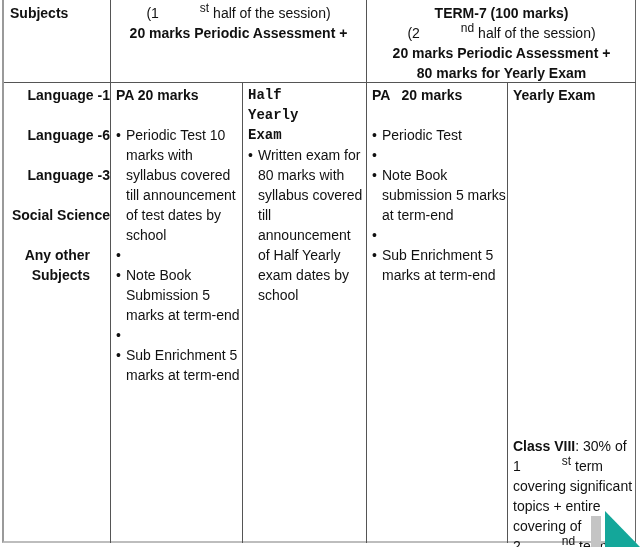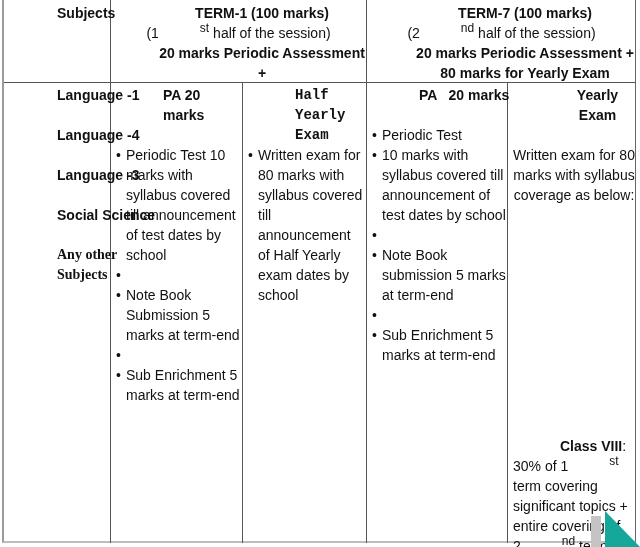--- a/index.html
+++ b/index.html
@@ -3,64 +3,63 @@
 <meta charset="utf-8">
 <style>
   html, body { margin: 0; padding: 0; background: #ffffff; }
   body { width: 640px; height: 547px; position: relative; overflow: hidden;
          font-family: "Liberation Sans", sans-serif; color: #111; }
   .tbl { position: absolute; left: 2px; top: 0; width: 634px; height: 543px;
          border-left: 2px solid #9a9a9a; border-right: 1px solid #666; border-bottom: 2px solid #bdbdbd; box-sizing: border-box; }
   .cell { position: absolute; box-sizing: border-box; font-size: 14px; line-height: 20px; }
   .vline { position: absolute; width: 1px; background: #555; }
   .hline { position: absolute; height: 1px; background: #555; }
-  .b { font-weight: bold; margin-left: 47px; }
+  .b { font-weight: bold; }
   .center { text-align: center; }
   sup { font-size: 12px; line-height: 0; vertical-align: 6px; margin-left: 41px; }
   ul { list-style: none; margin: 0; padding: 0; }
   li { position: relative; padding-left: 10px; }
   li::before { content: "\2022"; position: absolute; left: 0; top: 0; }
   .gap { height: 20px; }
-  .subj div { margin-bottom: 20px; }
+  .subj div { margin-bottom: 20px; text-align: right; }
   .logo-bar { position: absolute; left: 591px; top: 516px; width: 10px; height: 31px; background: #c4c4c4; }
   .logo-tri { position: absolute; left: 605px; top: 511px; width: 0; height: 0;
               border-top: 36px solid transparent; border-left: 35px solid #14a79a; }
 </style>
 </head>
 <body>
 
 <div class="tbl"></div>
 
 <div class="hline" style="left:4px; top:82px; width:632px;"></div>
 <div class="vline" style="left:110px; top:0; height:543px;"></div>
 <div class="vline" style="left:242px; top:82px; height:461px;"></div>
 <div class="vline" style="left:366px; top:0; height:543px;"></div>
 <div class="vline" style="left:507px; top:82px; height:461px;"></div>
 
 <div class="cell b" style="left:10px; top:3px;">Subjects</div>
 
 <div class="cell center" style="left:111px; top:3px; width:255px;">
-  <div class="b">TERM-1 (100 marks)</div>
   <div>(<span>1</span><sup>st</sup><span> half of the session)</span></div>
   <div class="b">20 marks Periodic Assessment +</div>
 </div>
 
 <div class="cell center" style="left:367px; top:3px; width:269px;">
   <div class="b">TERM-7 (100 marks)</div>
   <div>(<span>2</span><sup>nd</sup><span> half of the session)</span></div>
   <div class="b">20 marks Periodic Assessment +</div>
   <div class="b">80 marks for Yearly Exam</div>
 </div>
 
 <div class="cell b subj" style="left:10px; top:85px; width:100px;">
   <div>Language -1</div>
-  <div>Language -4</div>
+  <div>Language -6</div>
   <div>Language -3</div>
   <div>Social Science</div>
-  <div style="width:80px;font-family:Liberation Serif, serif;">Any other Subjects</div>
+  <div style="width:80px;">Any other Subjects</div>
 </div>
 
 <div class="cell" style="left:116px; top:85px; width:124px;">
   <div class="b">PA 20 marks</div>
   <div class="gap"></div>
   <ul>
     <li>Periodic Test 10 marks with syllabus covered till announcement of test dates by school</li>
     <li class="gap" style="padding:0"></li>
     <li>Note Book Submission 5 marks at term-end</li>
     <li class="gap" style="padding:0"></li>
@@ -73,32 +72,30 @@
   <ul>
     <li>Written exam for 80 marks with syllabus covered till announcement of Half Yearly exam dates by school</li>
   </ul>
 </div>
 
 <div class="cell" style="left:372px; top:85px; width:134px;">
   <div class="b" style="white-space:pre;">PA   20 marks</div>
   <div class="gap"></div>
   <ul>
     <li>Periodic Test</li>
-    <li>10 marks with syllabus covered till announcement of test dates by school</li>
     <li class="gap" style="padding:0"></li>
     <li>Note Book submission 5 marks at term-end</li>
     <li class="gap" style="padding:0"></li>
     <li>Sub Enrichment 5 marks at term-end</li>
   </ul>
 </div>
 
-<div class="cell" style="left:513px; top:85px; width:122px;text-align:center;">
+<div class="cell" style="left:513px; top:85px; width:122px;">
   <div class="b">Yearly Exam</div>
   <div class="gap"></div>
-  <div>Written exam for 80 marks with syllabus coverage as below:</div>
 </div>
 
 <div class="cell" style="left:513px; top:436px; width:122px;">
   <span class="b">Class VIII</span><span>: 30% of </span><span>1</span><sup>st</sup><span> term covering significant topics + entire covering of </span><span>2</span><sup>nd</sup><span> term</span>
 </div>
 
 <div class="logo-bar"></div>
 <div class="logo-tri"></div>
 
 </body></html>

